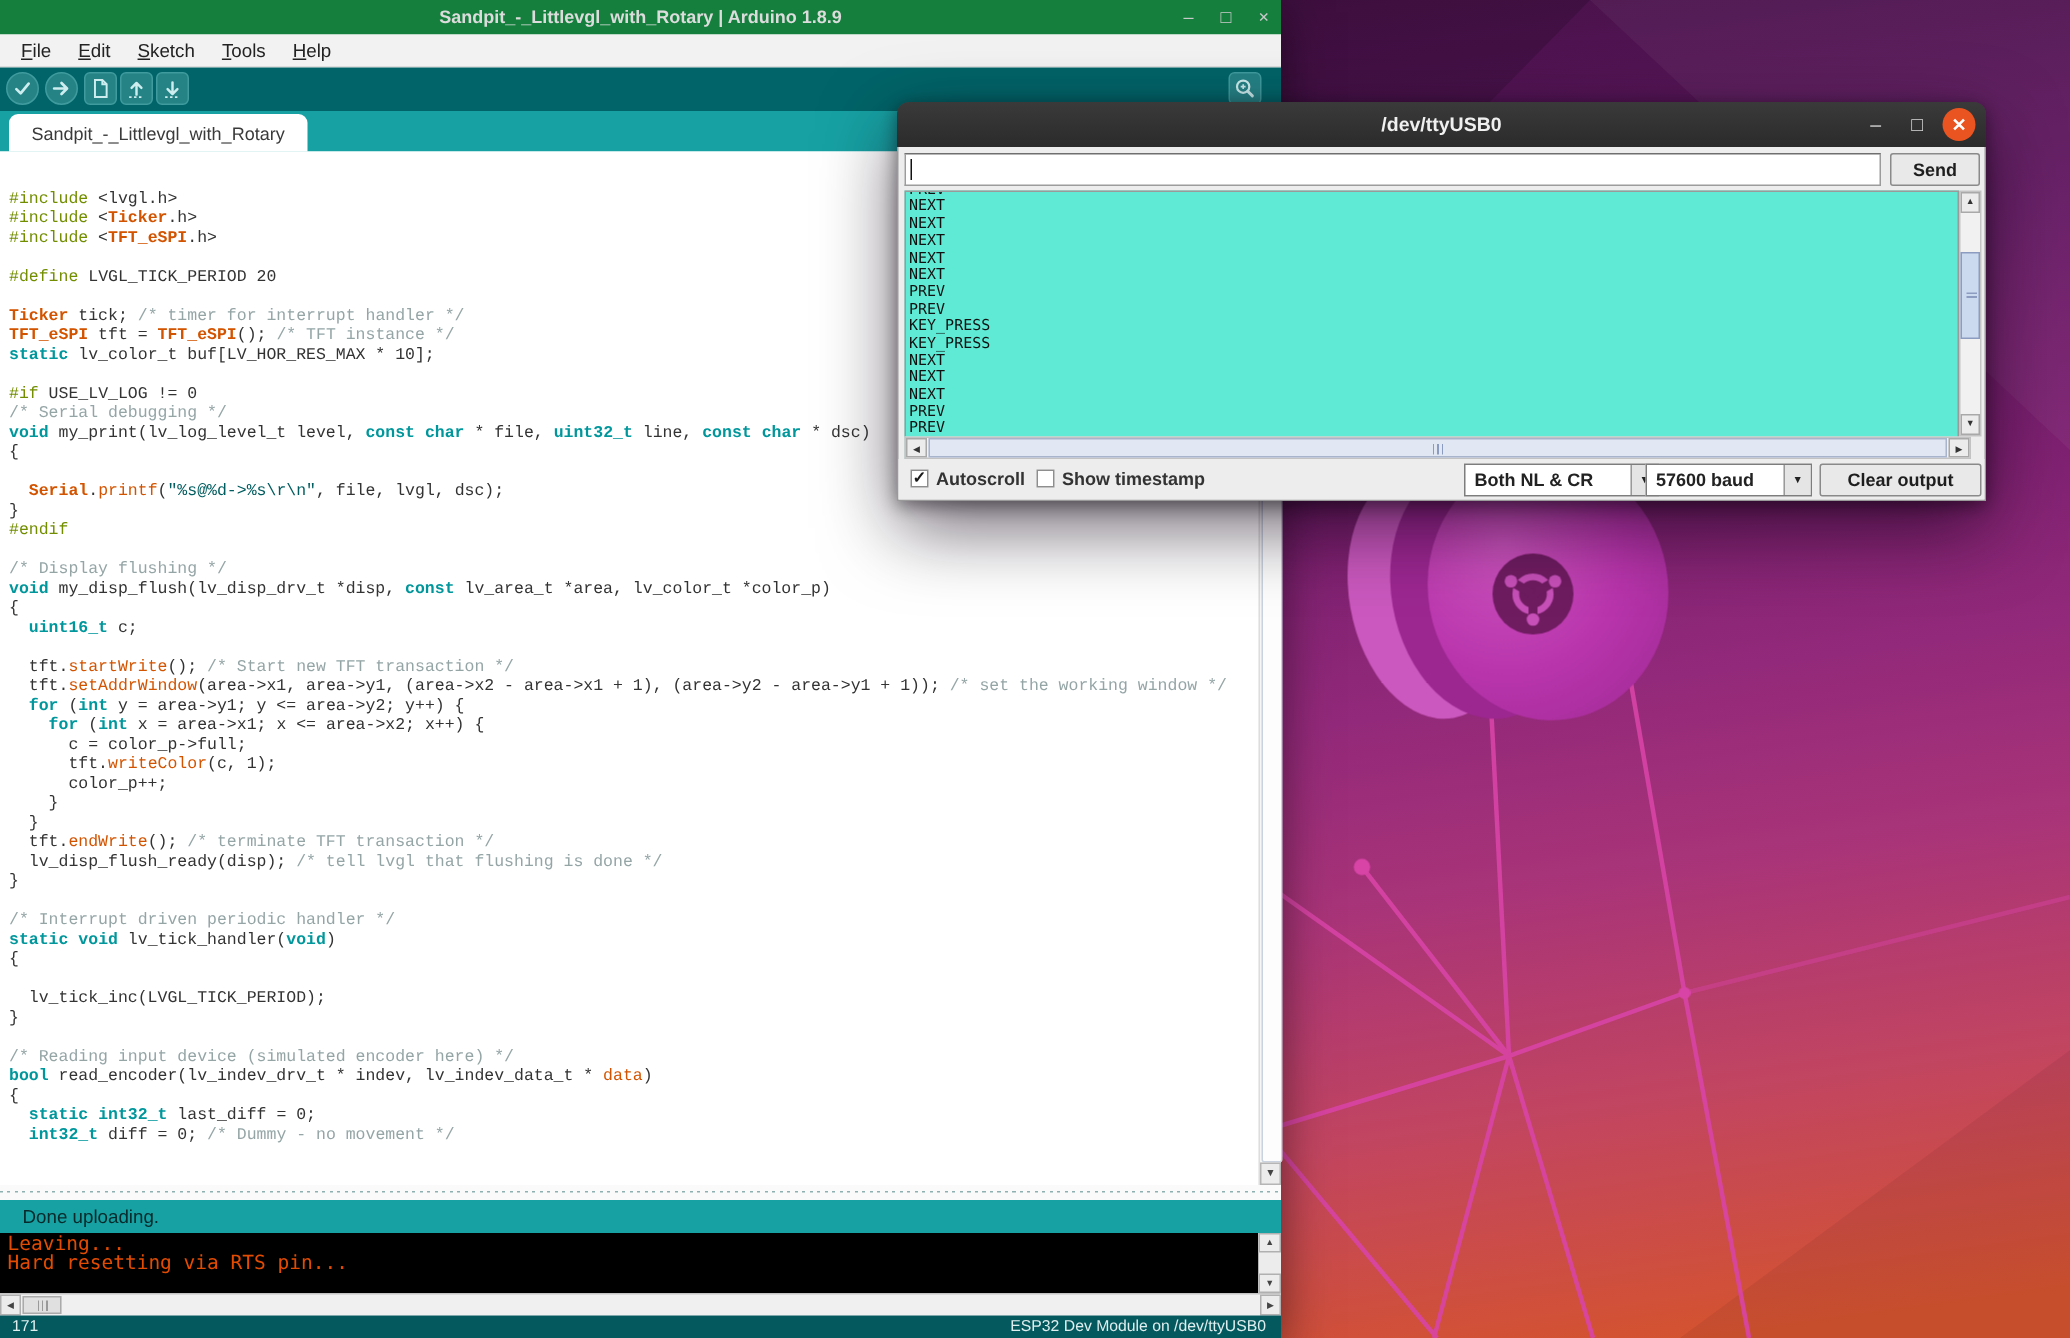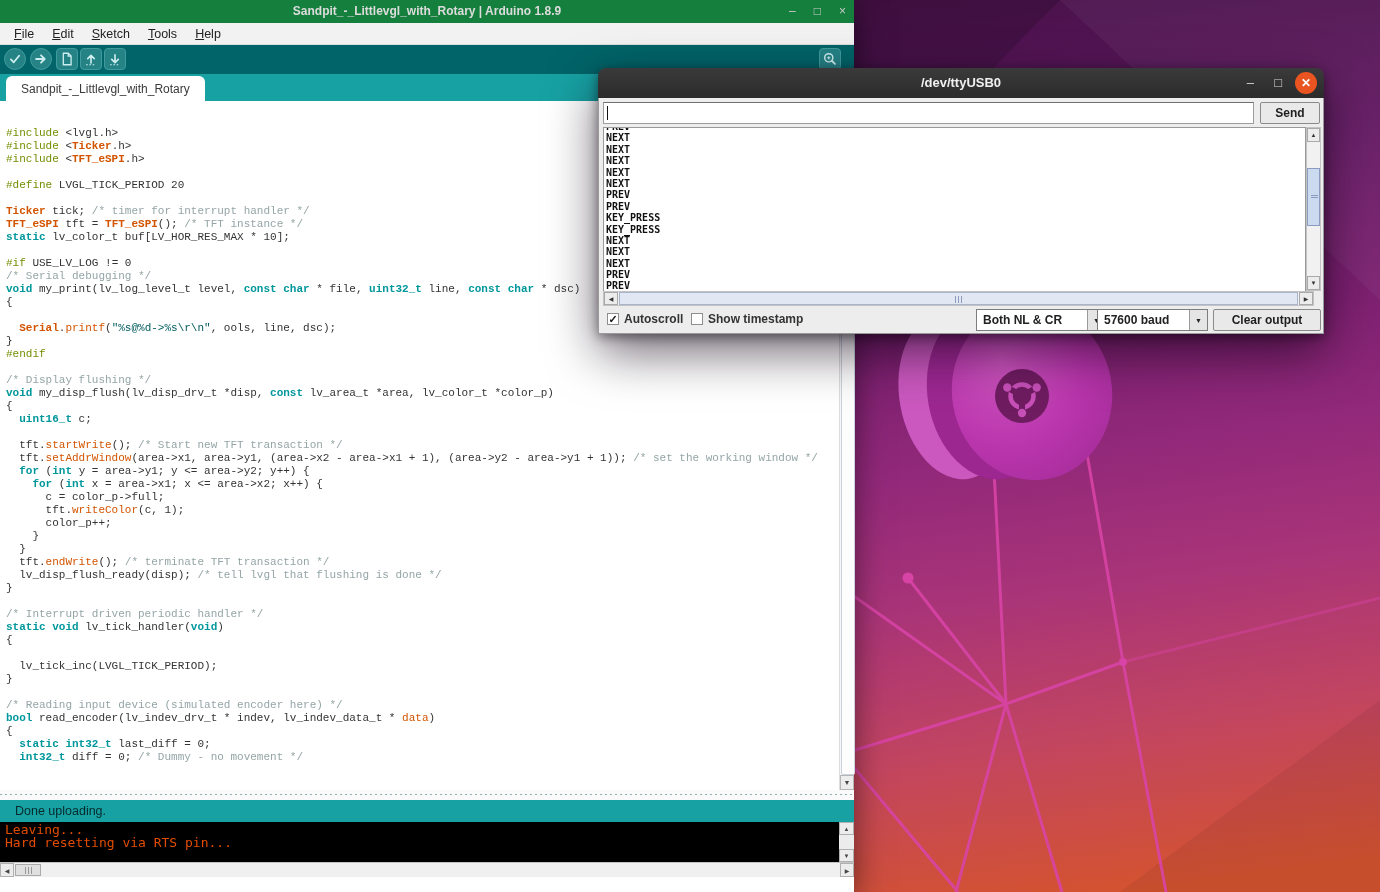--- a/index.html
+++ b/index.html
@@ -86,22 +86,22 @@
     display:flex;align-items:center;justify-content:center;color:#fff;font-size:12px;font-weight:bold;}
   .sm-body{position:absolute;left:0;top:30px;width:726px;height:236px;background:#ededed;
     border:1px solid #9a9a9a;border-top:none;box-sizing:border-box;}
 
   .sm-input{position:absolute;left:4px;top:4px;width:651px;height:22px;box-sizing:border-box;background:#fff;
     border:1px solid #9c9c9c;border-top-color:#6f6f6f;font-size:12px;padding:0 4px;outline:none;}
   .sm-caret{position:absolute;left:8px;top:8px;width:1px;height:14px;background:#111;}
   .sm-send{position:absolute;left:661px;top:4px;width:60px;height:22px;background:#e9e9e9;border:1px solid #8a8a8a;
     border-radius:2px;font-family:"Liberation Sans",sans-serif;font-size:12px;font-weight:bold;color:#1e1e1e;}
 
-  .sm-output{position:absolute;left:4px;top:29px;width:703px;height:184px;background:#ffffff;
-    border:1px solid #9a9a9a;box-sizing:border-box;overflow:hidden;font-weight:bold;}
+  .sm-output{position:absolute;left:4px;top:29px;width:703px;height:184px;background:#5eead4;
+    border:1px solid #9a9a9a;box-sizing:border-box;overflow:hidden;}
   .sm-lines{position:absolute;left:2px;top:-7px;font-family:"DejaVu Sans Mono",monospace;font-size:10px;color:#111;}
   .sm-line{height:11.4px;line-height:11.4px;white-space:pre;}
 
   .sbtn{cursor:default;}
   .sm-vscroll{position:absolute;left:707px;top:29px;width:15px;height:164px;background:#f1f1f1;border:1px solid #c3c3c3;box-sizing:border-box;}
   .sm-vscroll .sbtn{position:absolute;left:0;width:13px;height:14px;background:#ececec;border:1px solid #a9a9a9;box-sizing:border-box;
     display:flex;align-items:center;justify-content:center;font-size:6px;color:#333;}
   .sm-vscroll .sbtn.up{top:0;} .sm-vscroll .sbtn.down{bottom:0;}
   .sm-vscroll .vthumb{position:absolute;left:0;top:40px;width:13px;height:58px;background:#ccdaf0;border:1px solid #8b9cc0;box-sizing:border-box;}
   .sm-vscroll .vthumb:before{content:"";position:absolute;left:3px;top:26px;width:7px;height:5px;
@@ -258,21 +258,21 @@
           <div class="code-line"></div>
           <div class="code-line"><span class="tk-C">Ticker</span><span class="tk-n"> tick; </span><span class="tk-c">/* timer for interrupt handler */</span></div>
           <div class="code-line"><span class="tk-C">TFT_eSPI</span><span class="tk-n"> tft = </span><span class="tk-C">TFT_eSPI</span><span class="tk-n">(); </span><span class="tk-c">/* TFT instance */</span></div>
           <div class="code-line"><span class="tk-k">static</span><span class="tk-n"> lv_color_t buf[LV_HOR_RES_MAX * 10];</span></div>
           <div class="code-line"></div>
           <div class="code-line"><span class="tk-p">#if</span><span class="tk-n"> USE_LV_LOG != 0</span></div>
           <div class="code-line"><span class="tk-c">/* Serial debugging */</span></div>
           <div class="code-line"><span class="tk-k">void</span><span class="tk-n"> my_print(lv_log_level_t level, </span><span class="tk-k">const</span><span class="tk-n"> </span><span class="tk-k">char</span><span class="tk-n"> * file, </span><span class="tk-k">uint32_t</span><span class="tk-n"> line, </span><span class="tk-k">const</span><span class="tk-n"> </span><span class="tk-k">char</span><span class="tk-n"> * dsc)</span></div>
           <div class="code-line"><span class="tk-n">{</span></div>
           <div class="code-line"></div>
-          <div class="code-line"><span class="tk-n">  </span><span class="tk-C">Serial</span><span class="tk-n">.</span><span class="tk-f">printf</span><span class="tk-n">(</span><span class="tk-s">"%s@%d-&gt;%s\r\n"</span><span class="tk-n">, ools, line, dsc);</span></div>
+          <div class="code-line"><span class="tk-n">  </span><span class="tk-C">Serial</span><span class="tk-n">.</span><span class="tk-f">printf</span><span class="tk-n">(</span><span class="tk-s">"%s@%d-&gt;%s\r\n"</span><span class="tk-n">, file, lvgl, dsc);</span></div>
           <div class="code-line"><span class="tk-n">}</span></div>
           <div class="code-line"><span class="tk-p">#endif</span></div>
           <div class="code-line"></div>
           <div class="code-line"><span class="tk-c">/* Display flushing */</span></div>
           <div class="code-line"><span class="tk-k">void</span><span class="tk-n"> my_disp_flush(lv_disp_drv_t *disp, </span><span class="tk-k">const</span><span class="tk-n"> lv_area_t *area, lv_color_t *color_p)</span></div>
           <div class="code-line"><span class="tk-n">{</span></div>
           <div class="code-line"><span class="tk-n">  </span><span class="tk-k">uint16_t</span><span class="tk-n"> c;</span></div>
           <div class="code-line"></div>
           <div class="code-line"><span class="tk-n">  tft.</span><span class="tk-f">startWrite</span><span class="tk-n">(); </span><span class="tk-c">/* Start new TFT transaction */</span></div>
           <div class="code-line"><span class="tk-n">  tft.</span><span class="tk-f">setAddrWindow</span><span class="tk-n">(area-&gt;x1, area-&gt;y1, (area-&gt;x2 - area-&gt;x1 + 1), (area-&gt;y2 - area-&gt;y1 + 1)); </span><span class="tk-c">/* set the working window */</span></div>
@@ -320,20 +320,24 @@
       <div class="sbtn up">▲</div>
       <div class="sbtn down">▼</div>
     </div>
 
     <div class="hscroll">
       <div class="sbtn left">◀</div>
       <div class="hthumb"></div>
       <div class="sbtn right">▶</div>
     </div>
 
+    <div class="bottomstrip">
+      <span class="left">171</span>
+      <span class="right">ESP32 Dev Module on /dev/ttyUSB0</span>
+    </div>
   </div>
 
   <div class="sm">
     <div class="sm-titlebar">
       <div class="sm-title">/dev/ttyUSB0</div>
       <span class="sm-min">–</span>
       <span class="sm-max">□</span>
       <span class="sm-close">
         <span>✕</span>
       </span>

